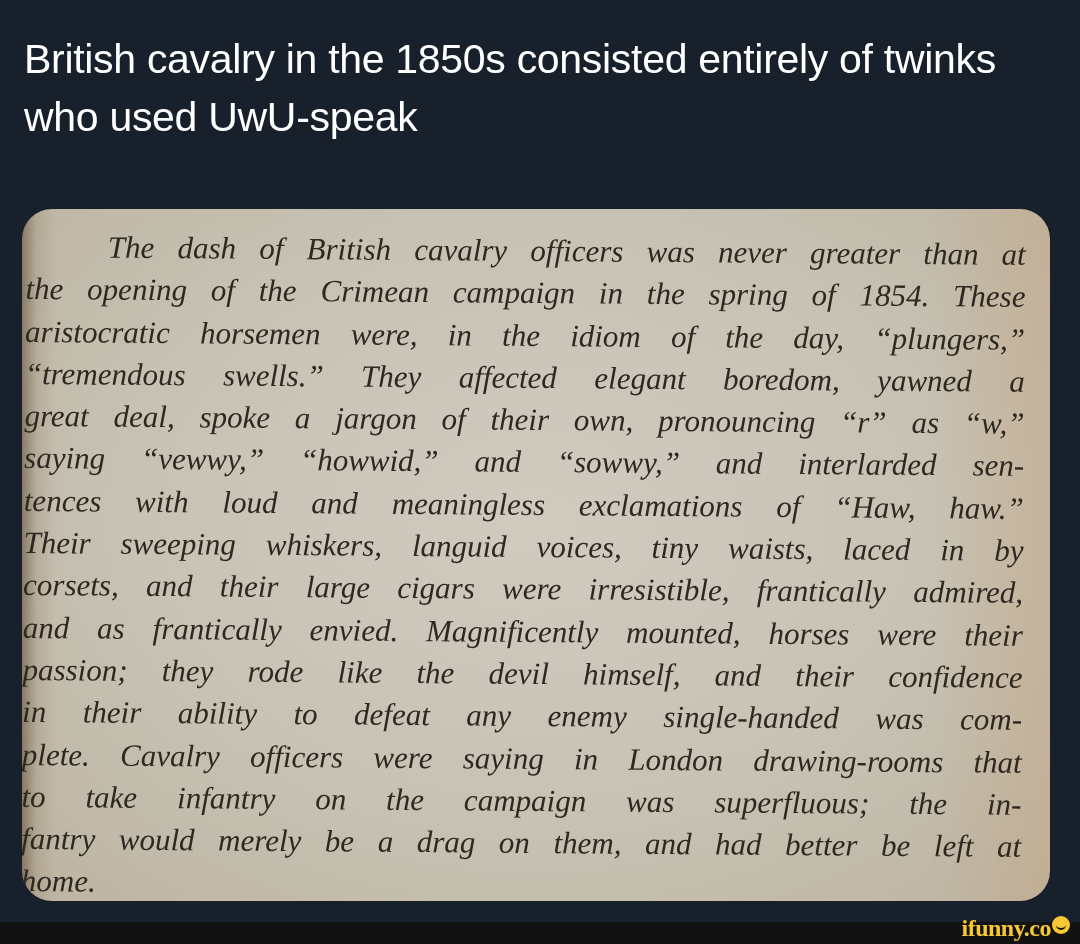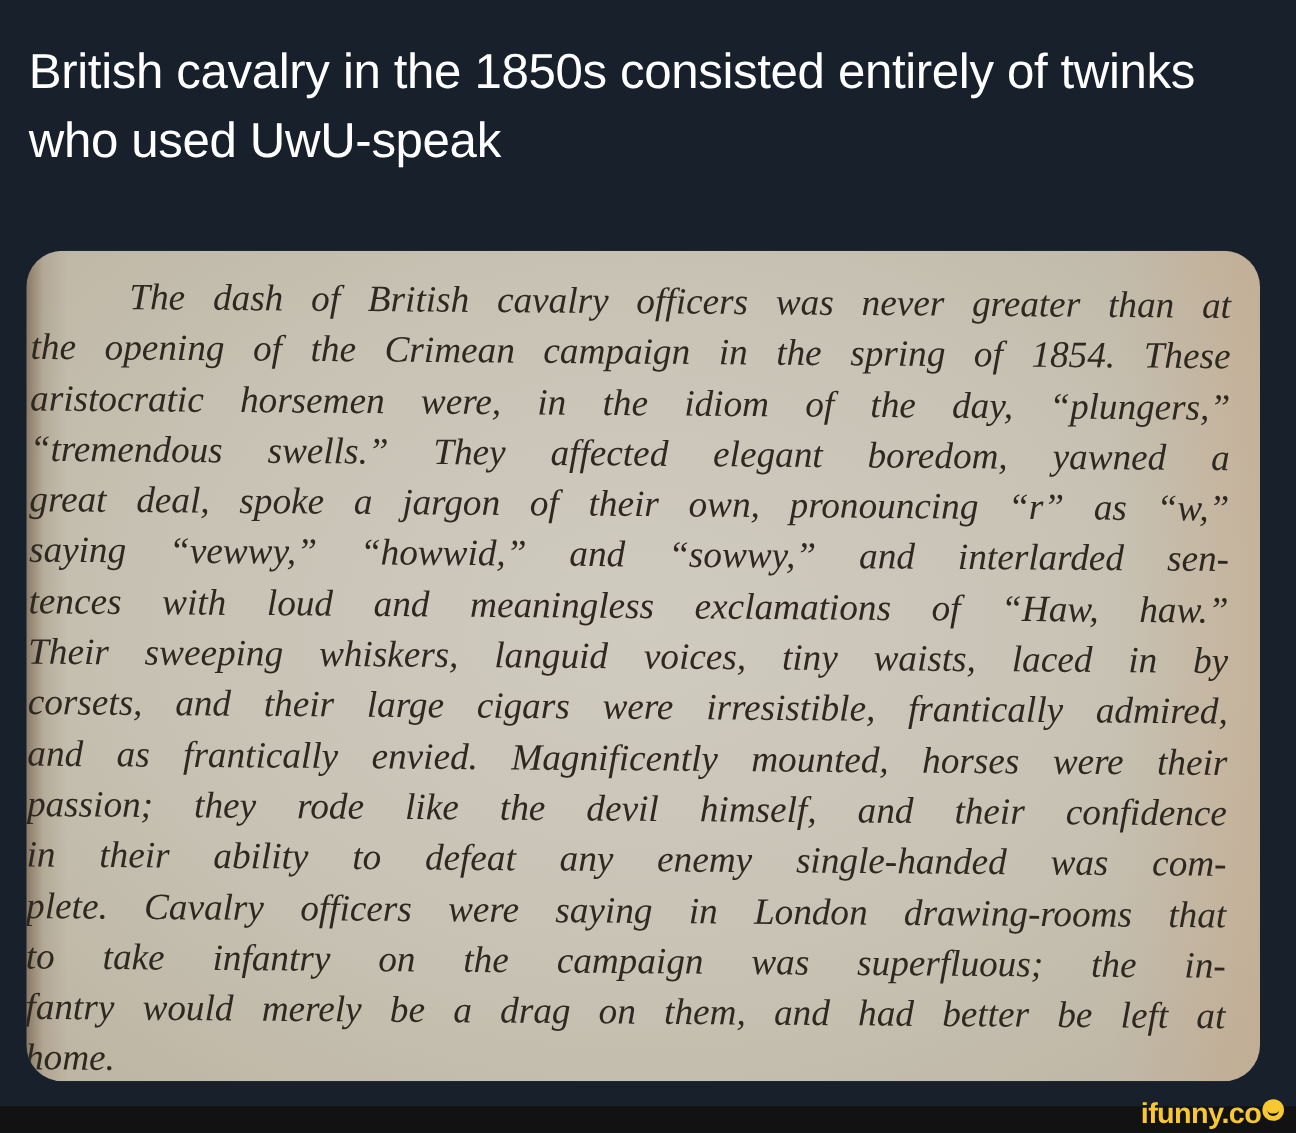--- a/index.html
+++ b/index.html
@@ -39,21 +39,21 @@
       padding-left: 4px; width: 1000px;
     }
     .line.indent { padding-left: 86px; width: 918px; }
     .line.last { text-align-last: left; }
     .footer {
       position: absolute; left: 0; top: 922px; width: 1080px; height: 22px;
       background: #121212;
     }
     .watermark {
       position: absolute; right: 10px; top: 915px;
-      font-family: Liberation Sans, sans-serif; font-weight: bold;
+      font-family: Liberation Serif, serif; font-weight: bold;
       font-size: 24px; color: #f7c832; letter-spacing: -0.5px;
     }
     .smiley {
       display: inline-block; width: 18px; height: 18px; border-radius: 50%;
       background: #f7c832; vertical-align: 2px; margin-left: 1px; position: relative;
     }
     .smiley::after {
       content: ""; position: absolute; left: 4px; top: 7px; width: 10px; height: 5px;
       border-bottom: 2px solid #121212; border-radius: 0 0 6px 6px;
     }

